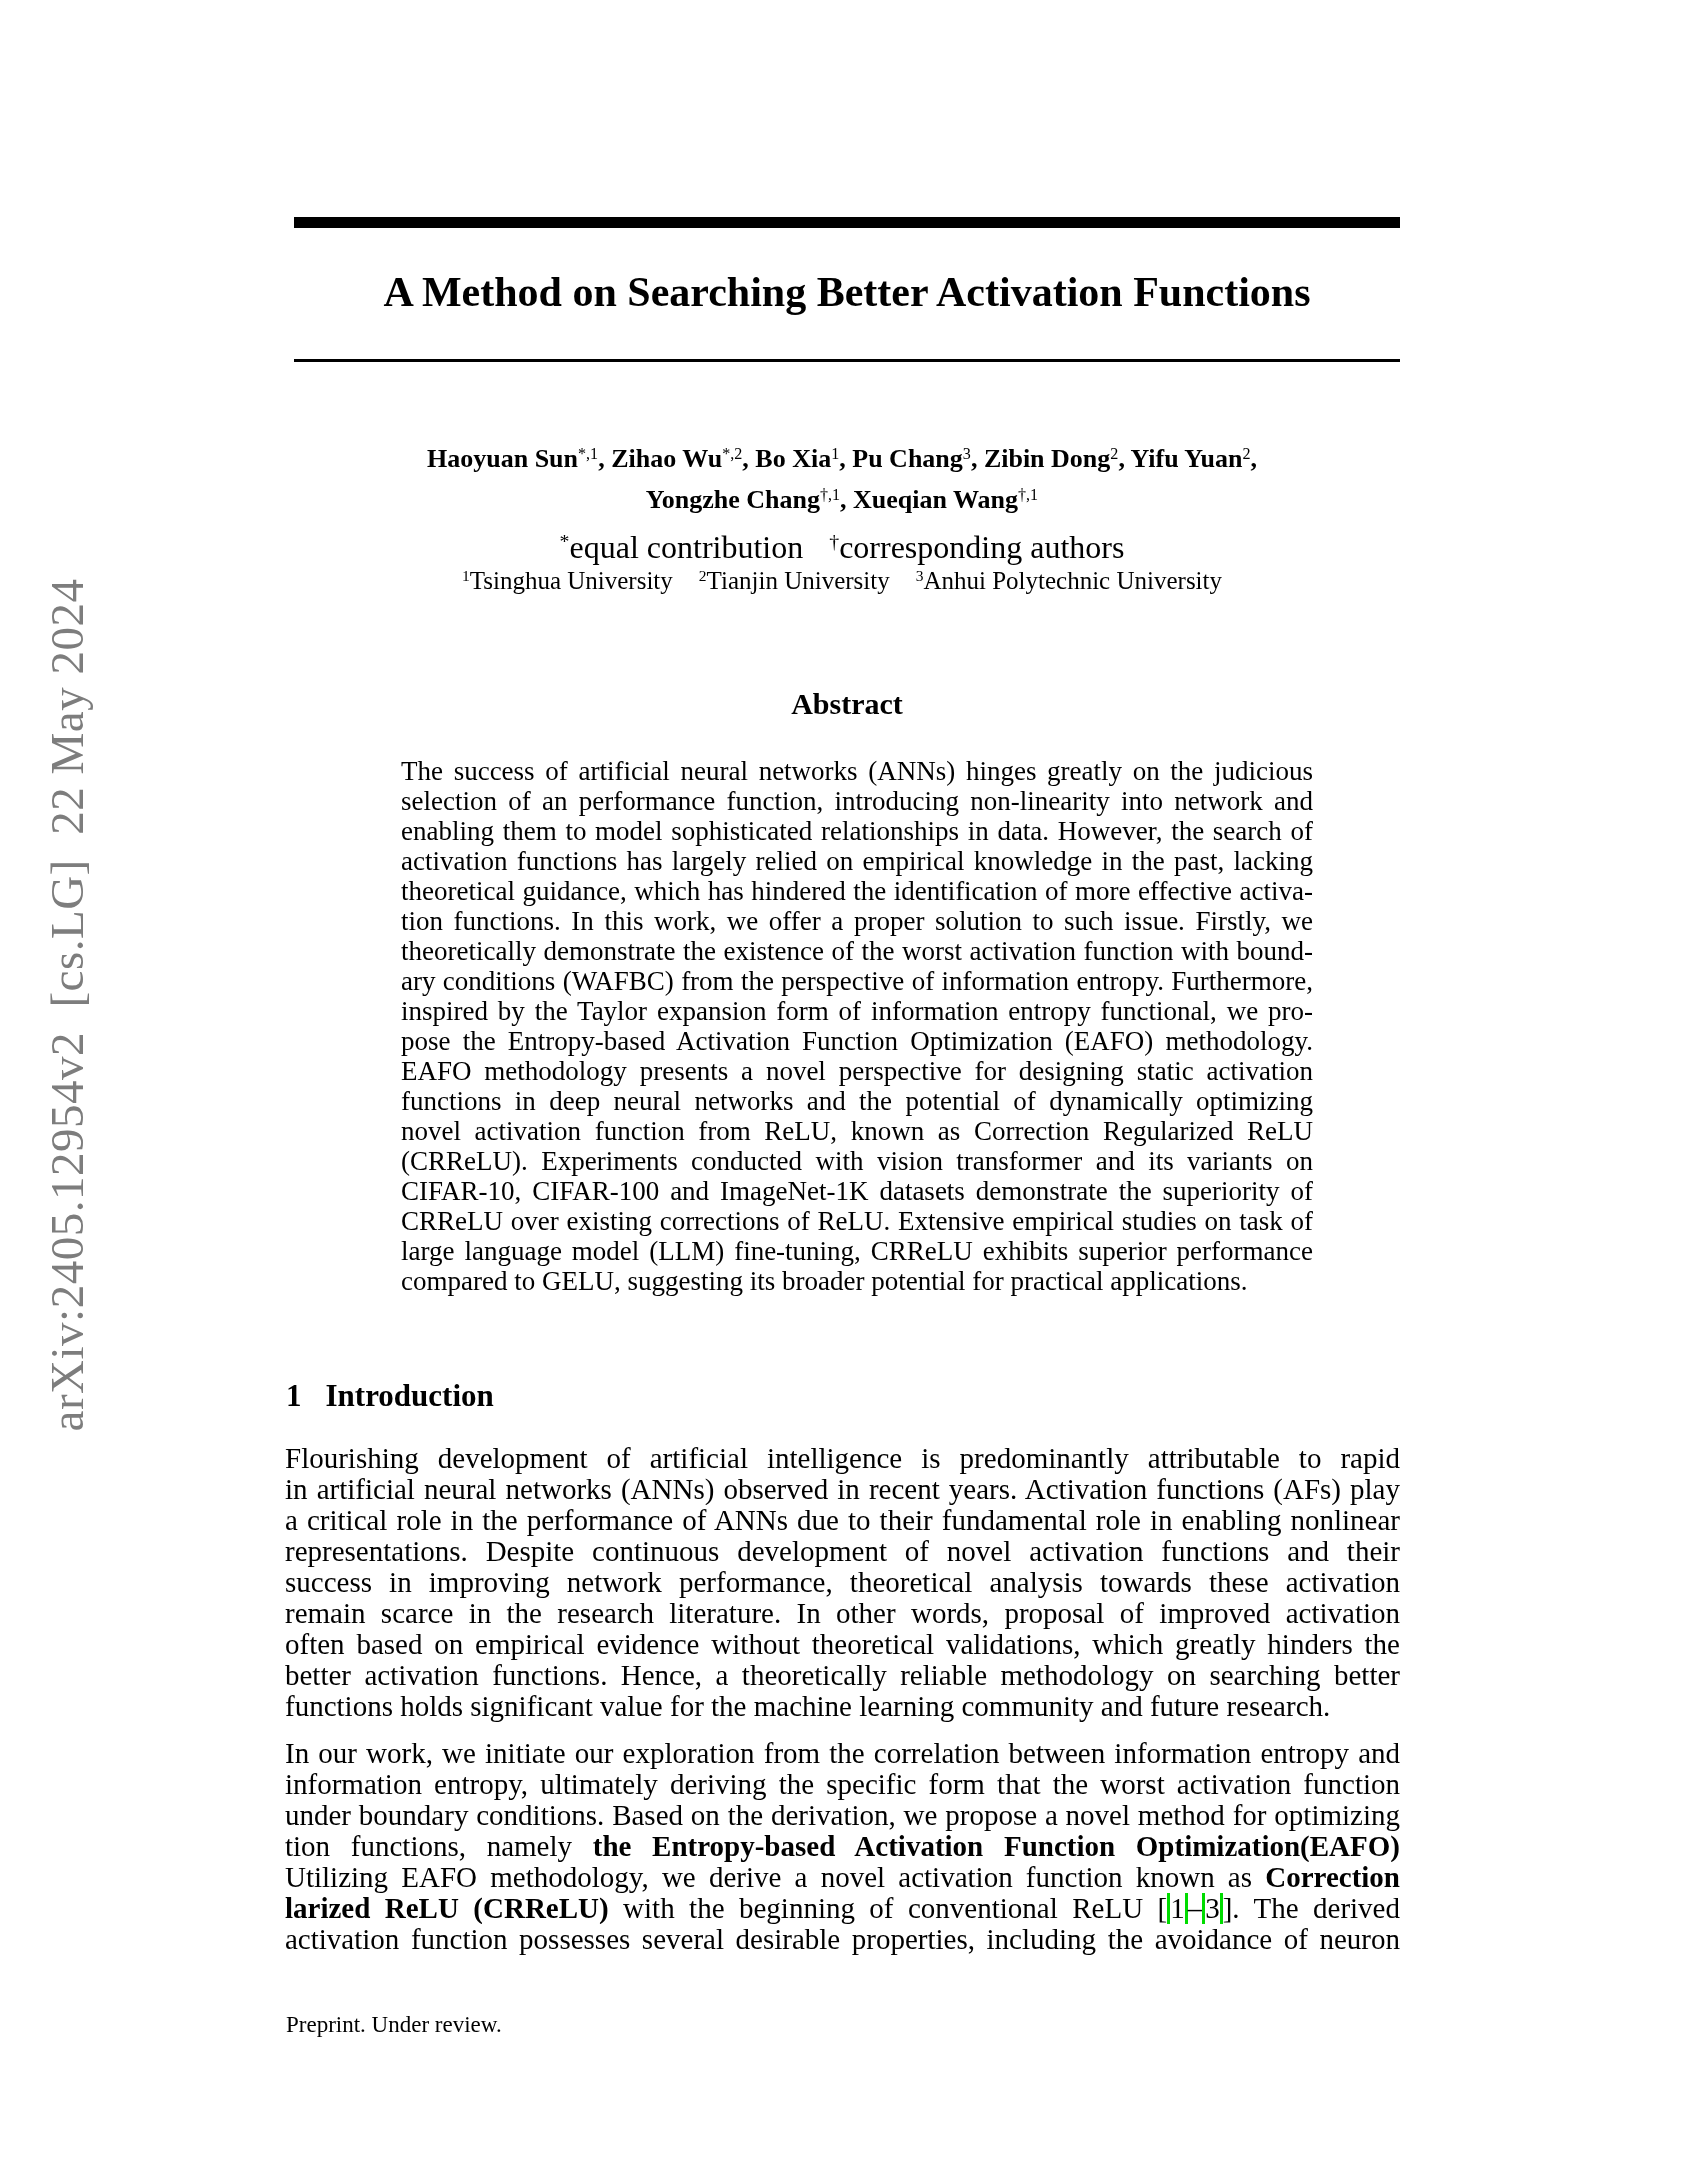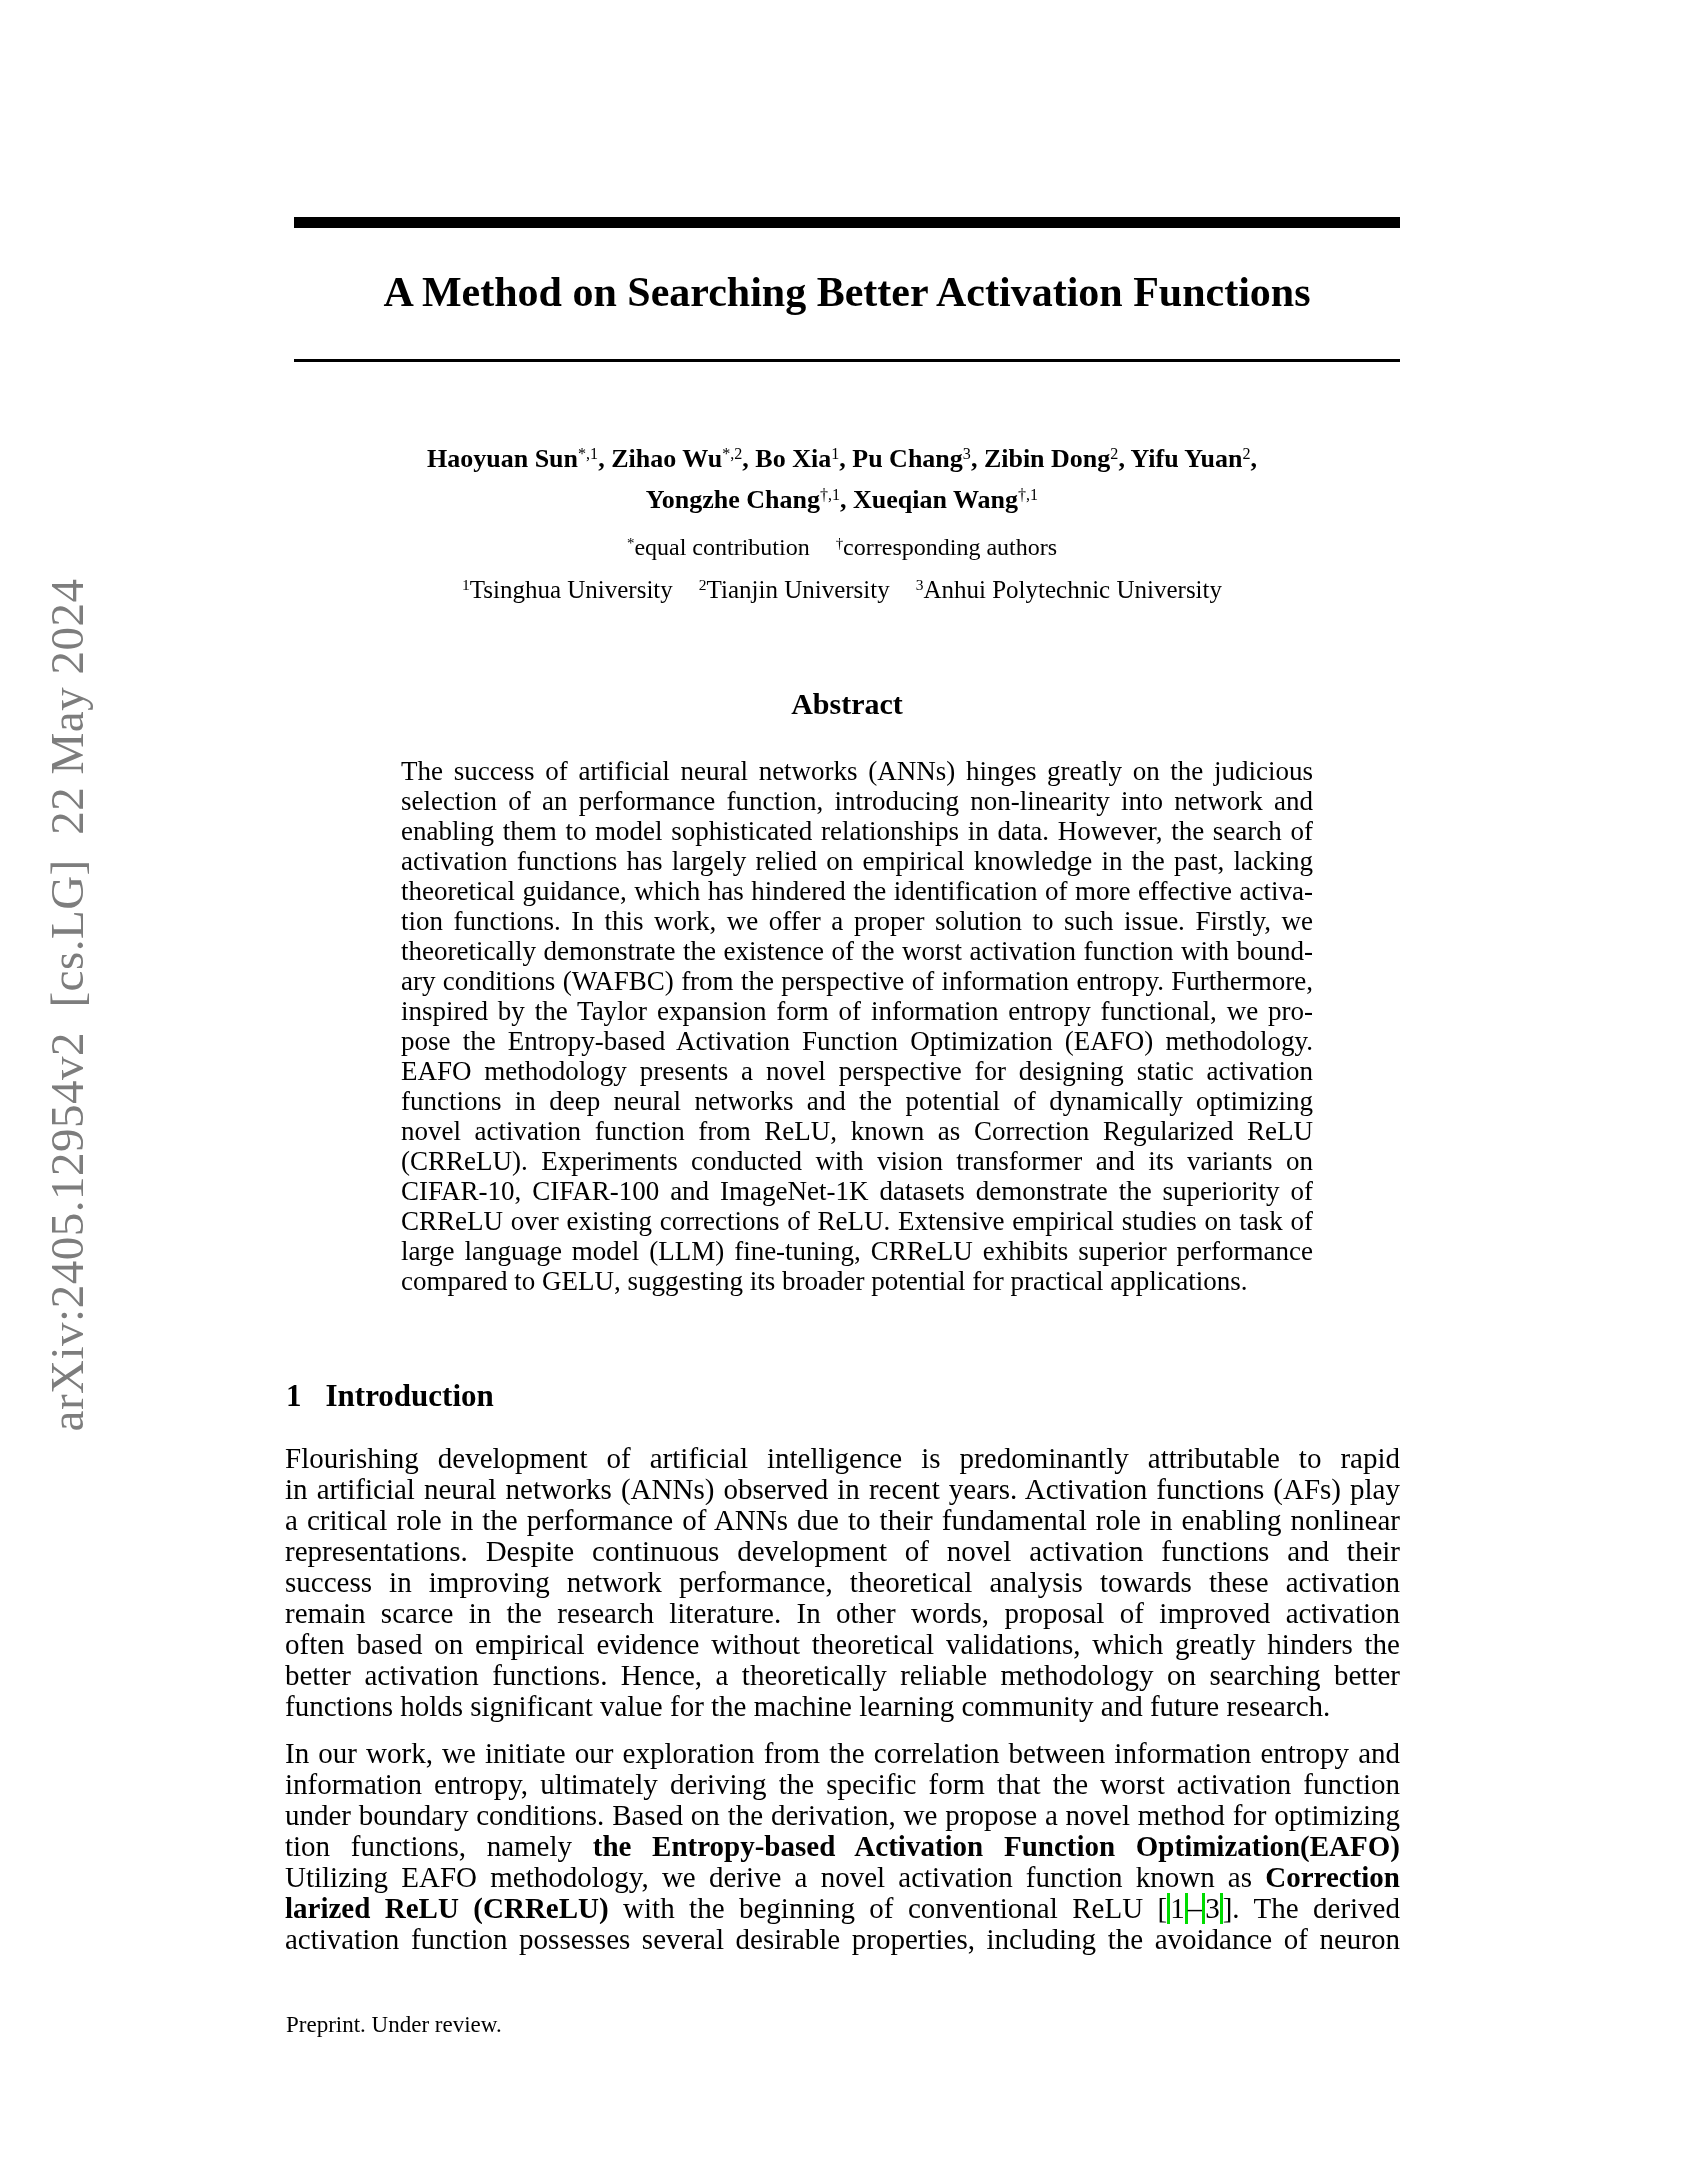--- a/index.html
+++ b/index.html
@@ -50,22 +50,22 @@
     line-height:48px;
   }
   .authors{
     position:absolute;
     left:284px;
     top:440px;
     width:1116px;
     text-align:center;
   }
   .author-line{font-size:26px;line-height:38px;}
-  .author-notes{font-size:24px;line-height:30px;margin-top:10px;}
-  .affiliations{font-size:25px;line-height:30px;margin-top:10px;}
+  .author-notes{font-size:32px;line-height:30px;margin-top:10px;}
+  .affiliations{font-size:25px;line-height:30px;}
   .abstract-heading{
     position:absolute;
     left:294px;
     top:687px;
     width:1106px;
     text-align:center;
     font-size:30px;
     font-weight:700;
   }
   .abstract-body{

